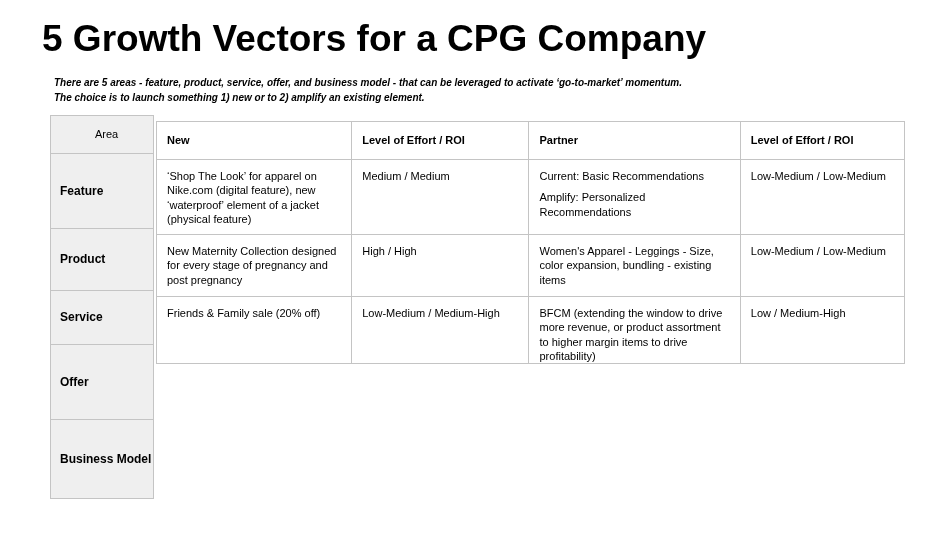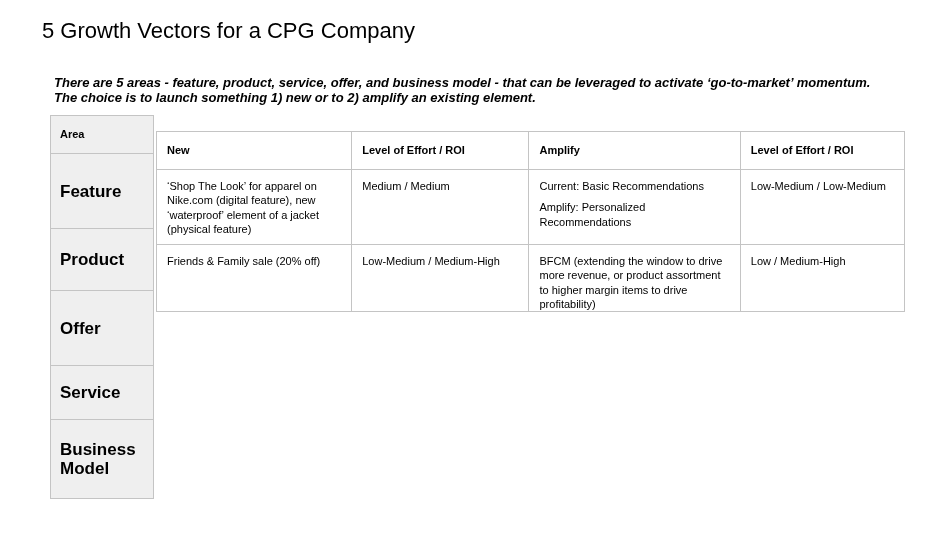--- a/index.html
+++ b/index.html
@@ -1,26 +1,26 @@
 <!DOCTYPE html>
 <html><head>
 <meta charset="utf-8">
 <style>
   html, body { margin:0; padding:0; background:#ffffff; }
   body { width:950px; height:534px; position:relative; overflow:hidden; font-family:"Liberation Sans", sans-serif; color:#000; }
-  .title { position:absolute; left:42px; top:18px; font-size:22px; font-weight:normal; letter-spacing:0px; margin:0; }
-  .subtitle { position:absolute; left:54px; top:75px; font-size:13px; font-weight:bold; font-style:italic; line-height:15px; width:880px; }
+  .title { position:absolute; left:42px; top:18px; font-size:37px; font-weight:bold; letter-spacing:0px; margin:0; }
+  .subtitle { position:absolute; left:54px; top:75px; font-size:10px; font-weight:bold; font-style:italic; line-height:15px; width:880px; }
   .subtitle div { white-space:nowrap; }
   table { border-collapse:collapse; position:absolute; table-layout:fixed; }
   td { border:1.5px solid #c4c4c4; vertical-align:top; font-size:11px; line-height:14.3px; padding:0; }
   .area-table { left:50px; top:115px; width:104px; }
   .area-table td { background:#efefef; padding-left:9px; }
-  .area-table td.hdr { height:37px; font-size:11px; font-weight:bold; vertical-align:middle; }
-  .area-table td.lbl { font-size:17px; font-weight:bold; vertical-align:middle; line-height:19px; }
-  .main-table { left:156px; top:131px; width:749px; }
+  .area-table td.hdr { height:37px; font-size:11px; font-weight:normal; vertical-align:middle;text-align:center; }
+  .area-table td.lbl { font-size:12px; font-weight:bold; vertical-align:middle; line-height:19px; }
+  .main-table { left:156px; top:121px; width:749px; }
   .main-table td { padding:9px 10px 0 10px; }
   .main-table td.hdr { height:37px; font-weight:bold; font-size:11px; vertical-align:middle; padding-top:0; }
   .gap { height:7px; }
 </style>
 </head>
 <body>
 
 <h1 class="title">5 Growth Vectors for a CPG Company</h1>
 
 <div class="subtitle">
@@ -32,56 +32,62 @@
   <tbody>
       <tr style="height:38px">
         <td class="hdr">Area</td>
       </tr>
   <tr style="height:75px">
         <td class="lbl">Feature</td>
       </tr>
   <tr style="height:62px">
         <td class="lbl">Product</td>
       </tr>
+  <tr style="height:54px">
+        <td class="lbl">Service</td>
+      </tr>
   <tr style="height:75px">
         <td class="lbl">Offer</td>
-      </tr>
-  <tr style="height:54px">
-        <td class="lbl">Service</td>
       </tr>
   <tr style="height:79px">
         <td class="lbl" style="width:80px">Business Model</td>
       </tr>
 </tbody>
   </table>
 
 <table class="main-table">
   <colgroup>
     <col style="width:195px">
     <col style="width:177px">
     <col style="width:211px">
     <col style="width:164px">
   </colgroup>
   <tbody>
       <tr style="height:38px">
     <td class="hdr">New</td>
     <td class="hdr">Level of Effort / ROI</td>
-    <td class="hdr">Amplify</td>
+    <td class="hdr">Partner</td>
     <td class="hdr">Level of Effort / ROI</td>
   </tr>
   <tr style="height:75px">
     <td>‘Shop The Look’ for apparel on Nike.com (digital feature), new ‘waterproof’ element of a jacket (physical feature)</td>
     <td>Medium / Medium</td>
     <td>
       <div>Current: Basic Recommendations</div>
       <div class="gap"></div>
       <div>Amplify: Personalized Recommendations</div>
     </td>
     <td>Low-Medium / Low-Medium</td>
   </tr>
   <tr style="height:62px">
+    <td>New Maternity Collection designed for every stage of pregnancy and post pregnancy</td>
+    <td>High / High</td>
+    <td>Women's Apparel - Leggings - Size, color expansion, bundling - existing items</td>
+    <td>Low-Medium / Low-Medium</td>
+  </tr>
+  <tr style="height:62px">
     <td>Friends &amp; Family sale (20% off)</td>
     <td>Low-Medium / Medium-High</td>
     <td>BFCM (extending the window to drive more revenue, or product assortment to higher margin items to drive profitability)</td>
     <td>Low / Medium-High</td>
   </tr>
 </tbody>
   </table>
 
 </body></html>

